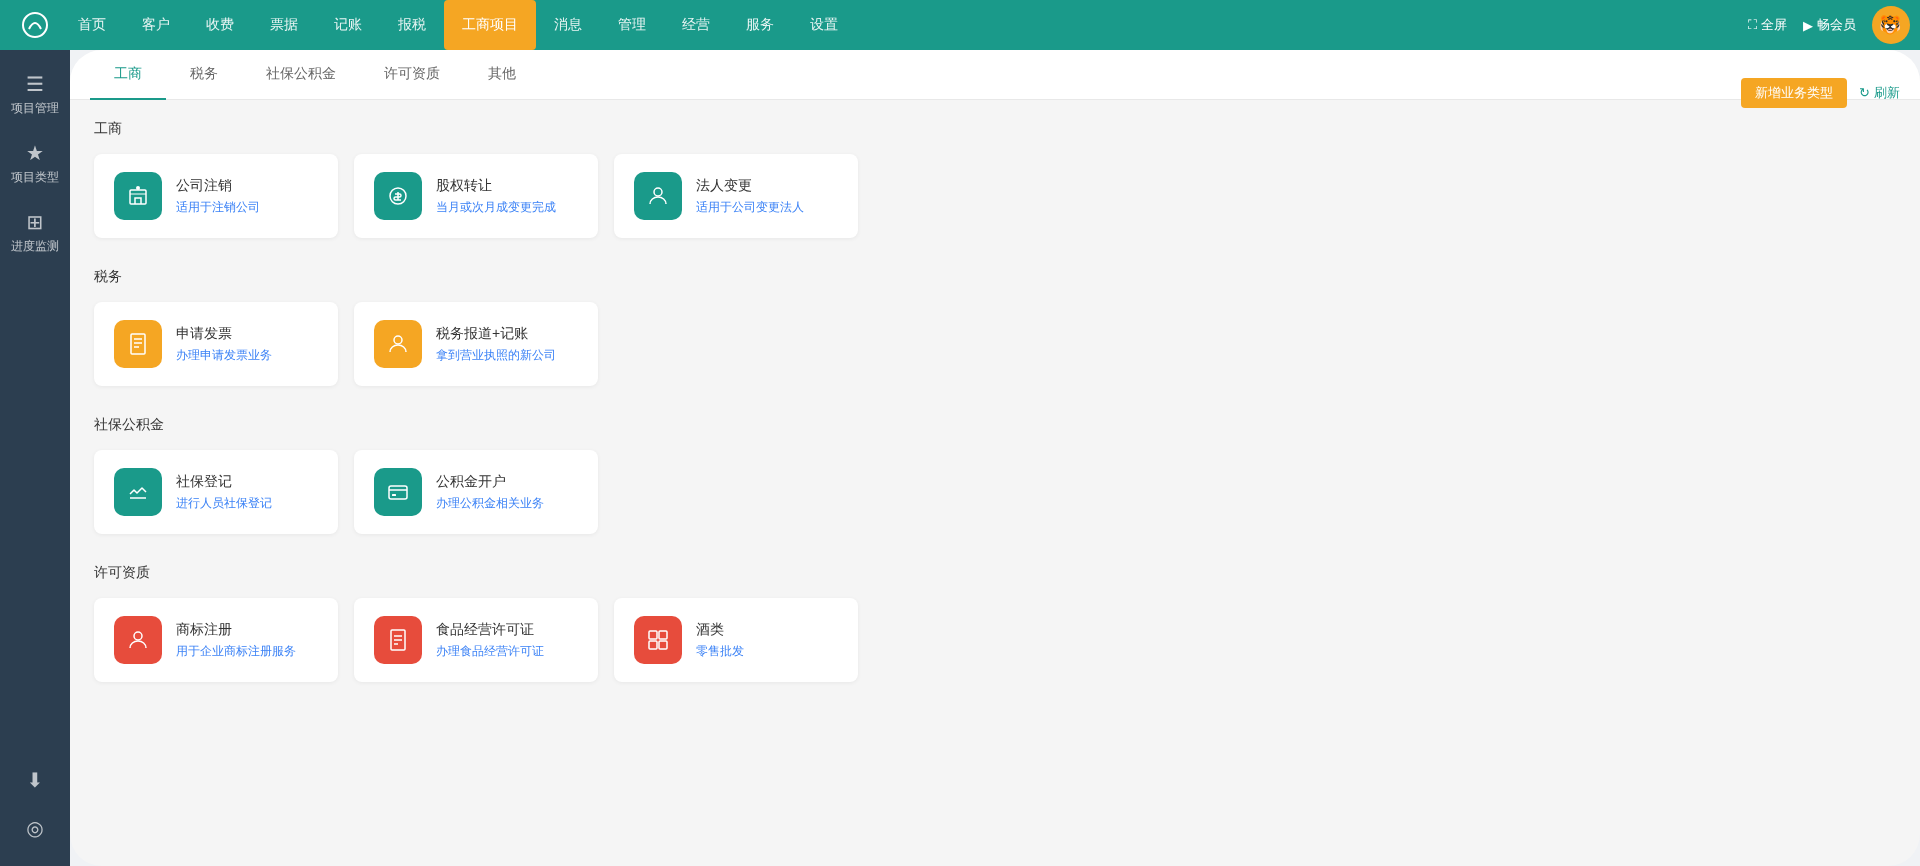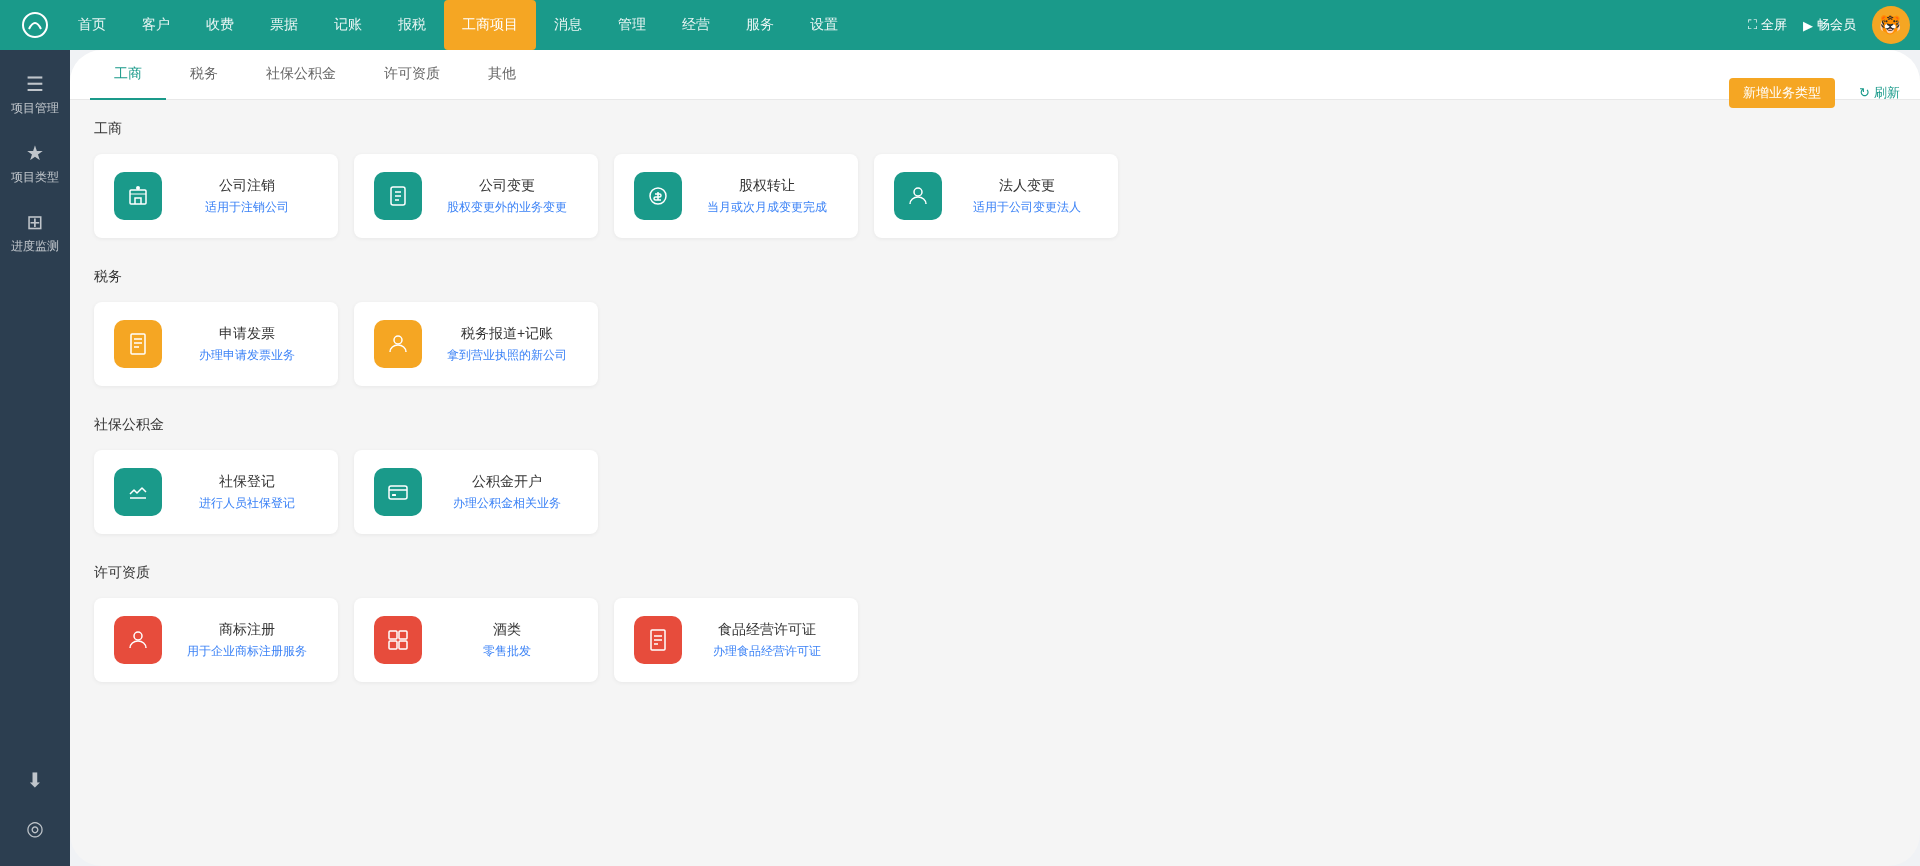--- a/index.html
+++ b/index.html
@@ -154,21 +154,21 @@
     }
     .sub-tab.active {
       color: #1a9a8a;
       border-bottom: 2px solid #1a9a8a;
       font-weight: 500;
     }
     .sub-tabs-right {
       margin-left: auto;
       display: flex;
       align-items: center;
-      gap: 24px;
+      gap: 12px;
       margin-top: 36px;
     }
     .btn-new-type {
       background: #f5a623;
       color: white;
       border: none;
       padding: 6px 14px;
       border-radius: 4px;
       font-size: 13px;
       cursor: pointer;
@@ -223,21 +223,21 @@
       align-items: center;
       justify-content: center;
       color: white;
       font-size: 22px;
       flex-shrink: 0;
     }
     .card-icon.teal { background: #1a9a8a; }
     .card-icon.orange { background: #f5a623; }
     .card-icon.red { background: #e74c3c; }
 
-    .card-text { flex: 1; min-width: 0; text-align: center; }
+    .card-text { flex: 1; min-width: 0; }
     .card-title {
       font-size: 14px;
       color: #333;
       font-weight: 500;
       margin-bottom: 4px;
     }
     .card-desc {
       font-size: 12px;
       color: #3b82f6;
       white-space: nowrap;
@@ -338,32 +338,20 @@
               </svg>
             </div>
             <div class="card-text">
               <div class="card-title">公司注销</div>
               <div class="card-desc">适用于注销公司</div>
             </div>
           </div>
           <div class="card">
             <div class="card-icon teal">
               <svg width="24" height="24" viewBox="0 0 24 24" fill="none">
-                <rect x="5" y="3" width="14" height="18" rx="2" stroke="white" stroke-width="1.5"></rect>
-                <path d="M9 8h6M9 12h6M9 16h4" stroke="white" stroke-width="1.5"></path>
-              </svg>
-            </div>
-            <div class="card-text">
-              <div class="card-title">公司变更</div>
-              <div class="card-desc">股权变更外的业务变更</div>
-            </div>
-          </div>
-          <div class="card">
-            <div class="card-icon teal">
-              <svg width="24" height="24" viewBox="0 0 24 24" fill="none">
                 <circle cx="12" cy="12" r="8" stroke="white" stroke-width="1.5"></circle>
                 <path d="M12 8v8M9 10h4.5a1.5 1.5 0 010 3H9.5a1.5 1.5 0 000 3H15" stroke="white" stroke-width="1.5"></path>
               </svg>
             </div>
             <div class="card-text">
               <div class="card-title">股权转让</div>
               <div class="card-desc">当月或次月成变更完成</div>
             </div>
           </div>
           <div class="card">
@@ -439,44 +427,44 @@
           <div class="card">
             <div class="card-icon red">
               <svg width="24" height="24" viewBox="0 0 24 24" fill="none">
                 <circle cx="12" cy="8" r="4" stroke="white" stroke-width="1.5"></circle>
                 <path d="M4 20c0-4 3.6-7 8-7s8 3 8 7" stroke="white" stroke-width="1.5"></path>
               </svg>
             </div>
             <div class="card-text">
               <div class="card-title">商标注册</div>
               <div class="card-desc">用于企业商标注册服务</div>
+            </div>
+          </div>
+          <div class="card">
+            <div class="card-icon red">
+              <svg width="24" height="24" viewBox="0 0 24 24" fill="none">
+                <rect x="5" y="2" width="14" height="20" rx="1" stroke="white" stroke-width="1.5"></rect>
+                <path d="M8 8h8M8 12h8M8 16h4" stroke="white" stroke-width="1.5"></path>
+              </svg>
+            </div>
+            <div class="card-text">
+              <div class="card-title">食品经营许可证</div>
+              <div class="card-desc">办理食品经营许可证</div>
             </div>
           </div>
           <div class="card">
             <div class="card-icon red">
               <svg width="24" height="24" viewBox="0 0 24 24" fill="none">
                 <rect x="3" y="3" width="8" height="8" rx="1" stroke="white" stroke-width="1.5"></rect>
                 <rect x="13" y="3" width="8" height="8" rx="1" stroke="white" stroke-width="1.5"></rect>
                 <rect x="3" y="13" width="8" height="8" rx="1" stroke="white" stroke-width="1.5"></rect>
                 <rect x="13" y="13" width="8" height="8" rx="1" stroke="white" stroke-width="1.5"></rect>
               </svg>
             </div>
             <div class="card-text">
               <div class="card-title">酒类</div>
               <div class="card-desc">零售批发</div>
             </div>
           </div>
-          <div class="card">
-            <div class="card-icon red">
-              <svg width="24" height="24" viewBox="0 0 24 24" fill="none">
-                <rect x="5" y="2" width="14" height="20" rx="1" stroke="white" stroke-width="1.5"></rect>
-                <path d="M8 8h8M8 12h8M8 16h4" stroke="white" stroke-width="1.5"></path>
-              </svg>
-            </div>
-            <div class="card-text">
-              <div class="card-title">食品经营许可证</div>
-              <div class="card-desc">办理食品经营许可证</div>
-            </div>
-          </div>
         </div>
       </div>
   </div>
 </div>
 
 </body></html>

